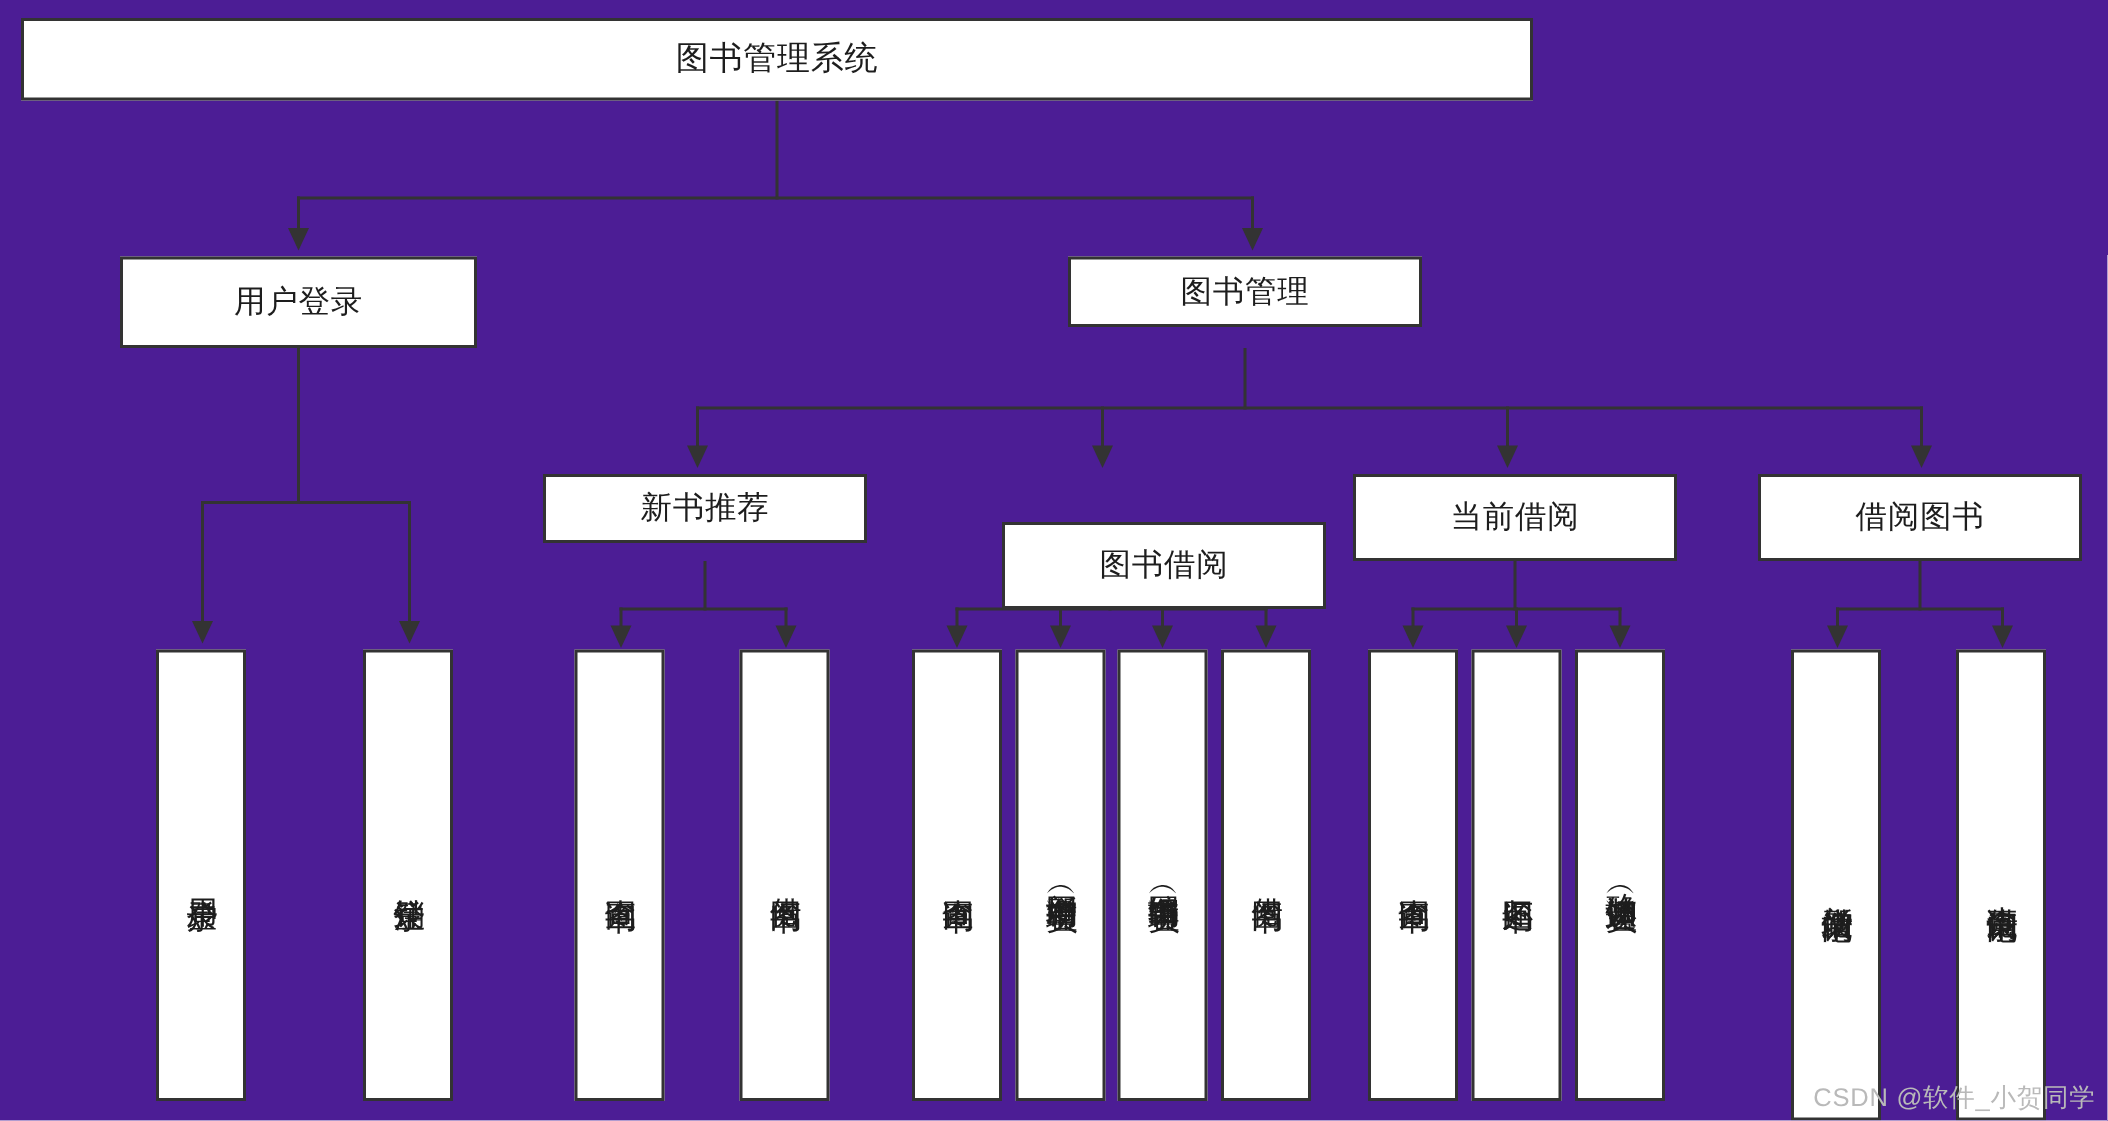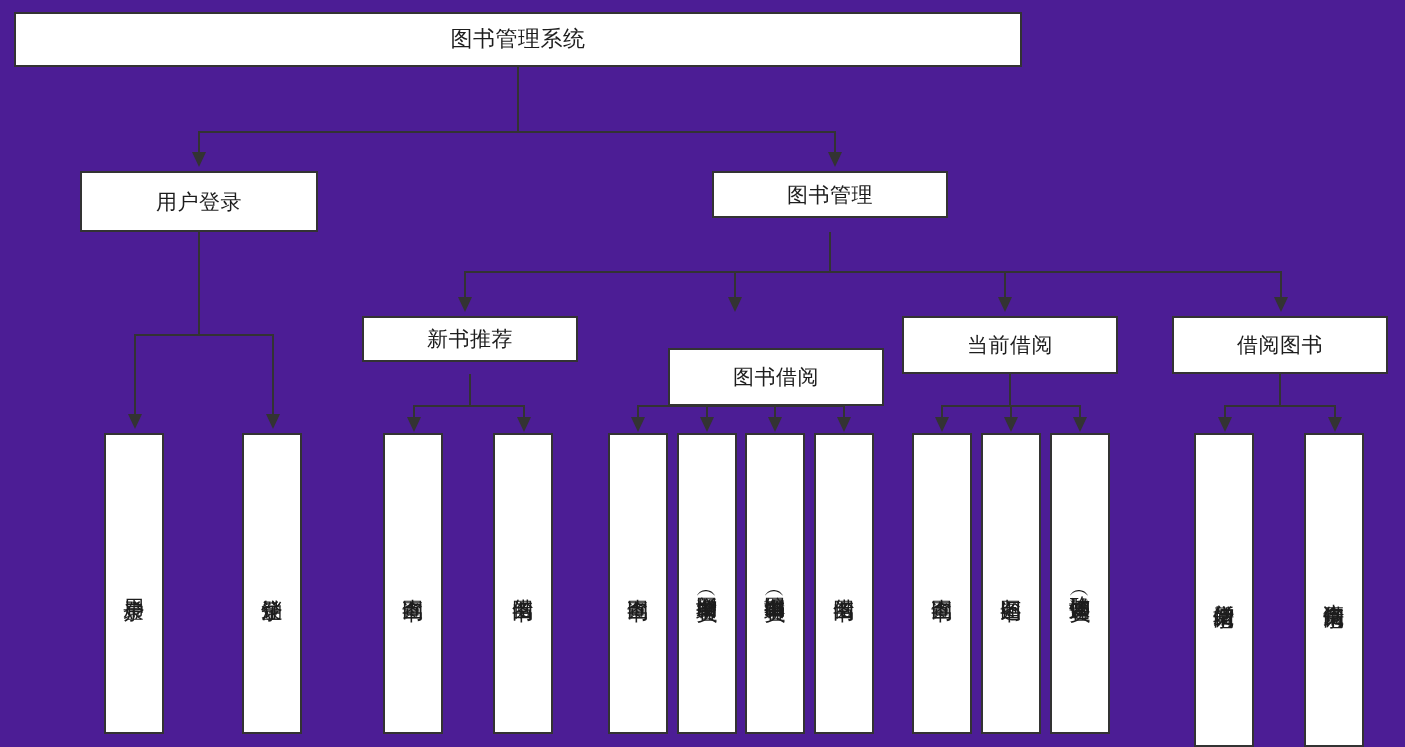--- a/index.html
+++ b/index.html
@@ -209,14 +209,15 @@
     <span class="lbl">确认归还（管理员）</span>
   </div>
 
   <div class="node v" style="left:1194px; top:433px; width:60px; height:314px;">
     <span class="lbl">新增借阅记录</span>
   </div>
   <div class="node v" style="left:1304px; top:433px; width:60px; height:314px;">
     <span class="lbl">查询借阅记录</span>
   </div>
 
+  <div id="watermark">CSDN @软件_小贺同学</div>
 
 </div>
 
 </body></html>

